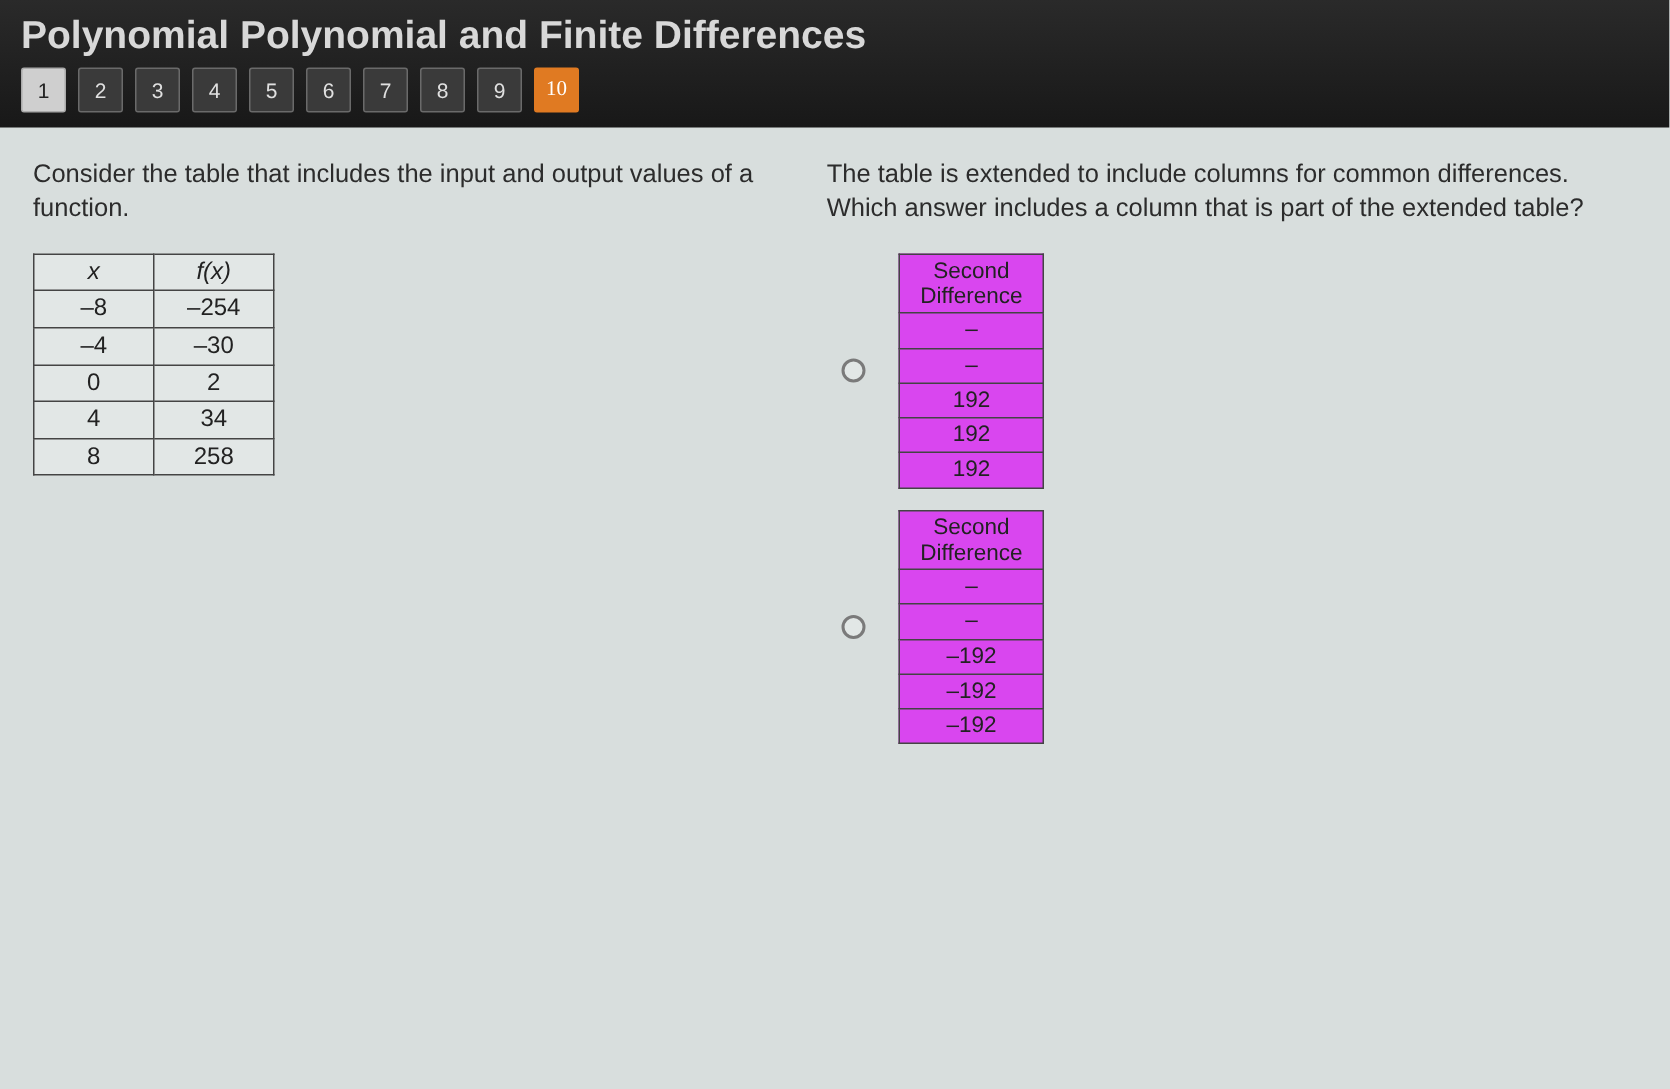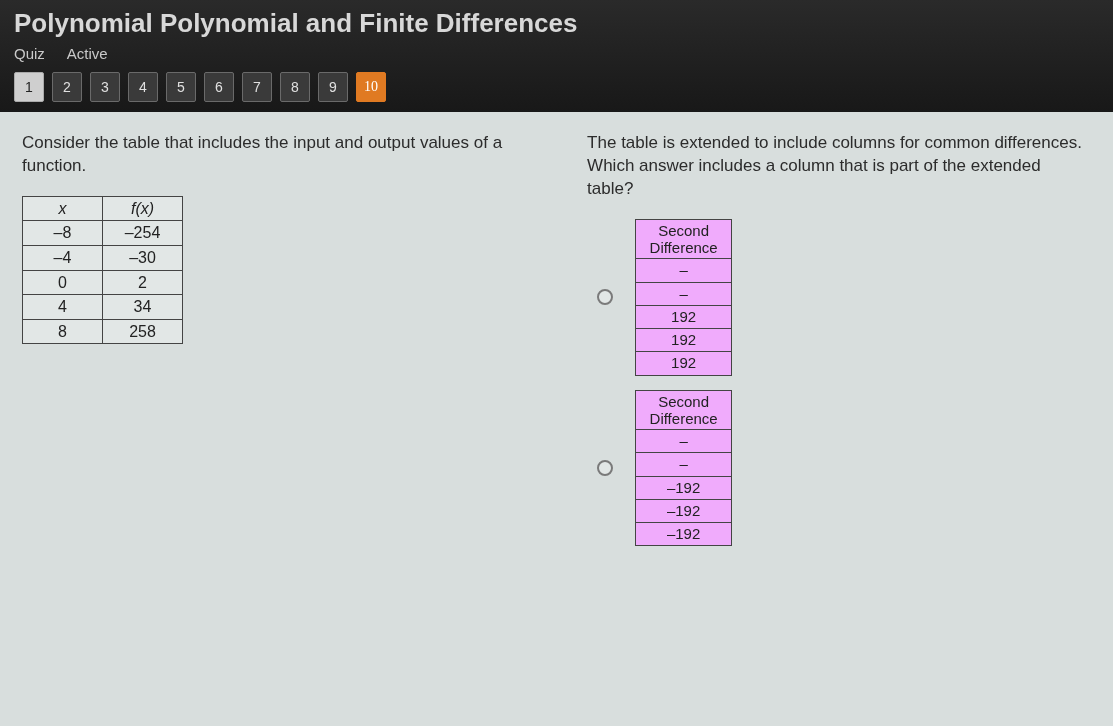--- a/index.html
+++ b/index.html
@@ -65,21 +65,21 @@
   .timer {
     text-align: right;
     color: #d0d0d0;
     padding-right: 6px;
   }
   .timer .lbl { font-size: 12px; letter-spacing: 0.5px;}
   .timer .val { font-size: 24px; font-weight: 500; color:#f0f0f0;}
   .content {
     display: flex;
     padding: 20px 22px;
-    gap: 52px;
+    gap: 16px;
     color: #2c2c2c;
     font-size: 17px;
     line-height: 1.35;
   }
   .left { flex: 0 0 48%; }
   .right { flex: 1; }
   .prompt { margin-bottom: 18px; }
   table.data {
     border-collapse: collapse;
     font-size: 16px;
@@ -109,40 +109,36 @@
     border: 2px solid #7a7a7a;
     border-radius: 50%;
     flex: 0 0 auto;
     background: #e2e7e6;
     cursor: pointer;
   }
   table.choice {
     border-collapse: collapse;
     font-size: 15px;
     color: #222;
-    background: #f0abfc;
+    background: #d946ef;
   }
   table.choice th, table.choice td {
     border: 1px solid #444;
     padding: 1px 8px;
     text-align: center;
     min-width: 96px;
     font-weight: normal;
   }
   table.choice th { line-height: 1.15; padding: 2px 8px;}
 </style>
 </head>
 <body>
 
 <div class="header">
   <div class="title">Polynomial Polynomial and Finite Differences</div>
-  <div class="subhead">
-    <span>Quiz</span>
-    <span>Active</span>
-  </div>
   <div class="navrow">
     <div class="qnums" id="qnums">
         <div class="qnum current-page">1</div>
         <div class="qnum">2</div>
         <div class="qnum">3</div>
         <div class="qnum">4</div>
         <div class="qnum">5</div>
         <div class="qnum">6</div>
         <div class="qnum">7</div>
         <div class="qnum">8</div>

